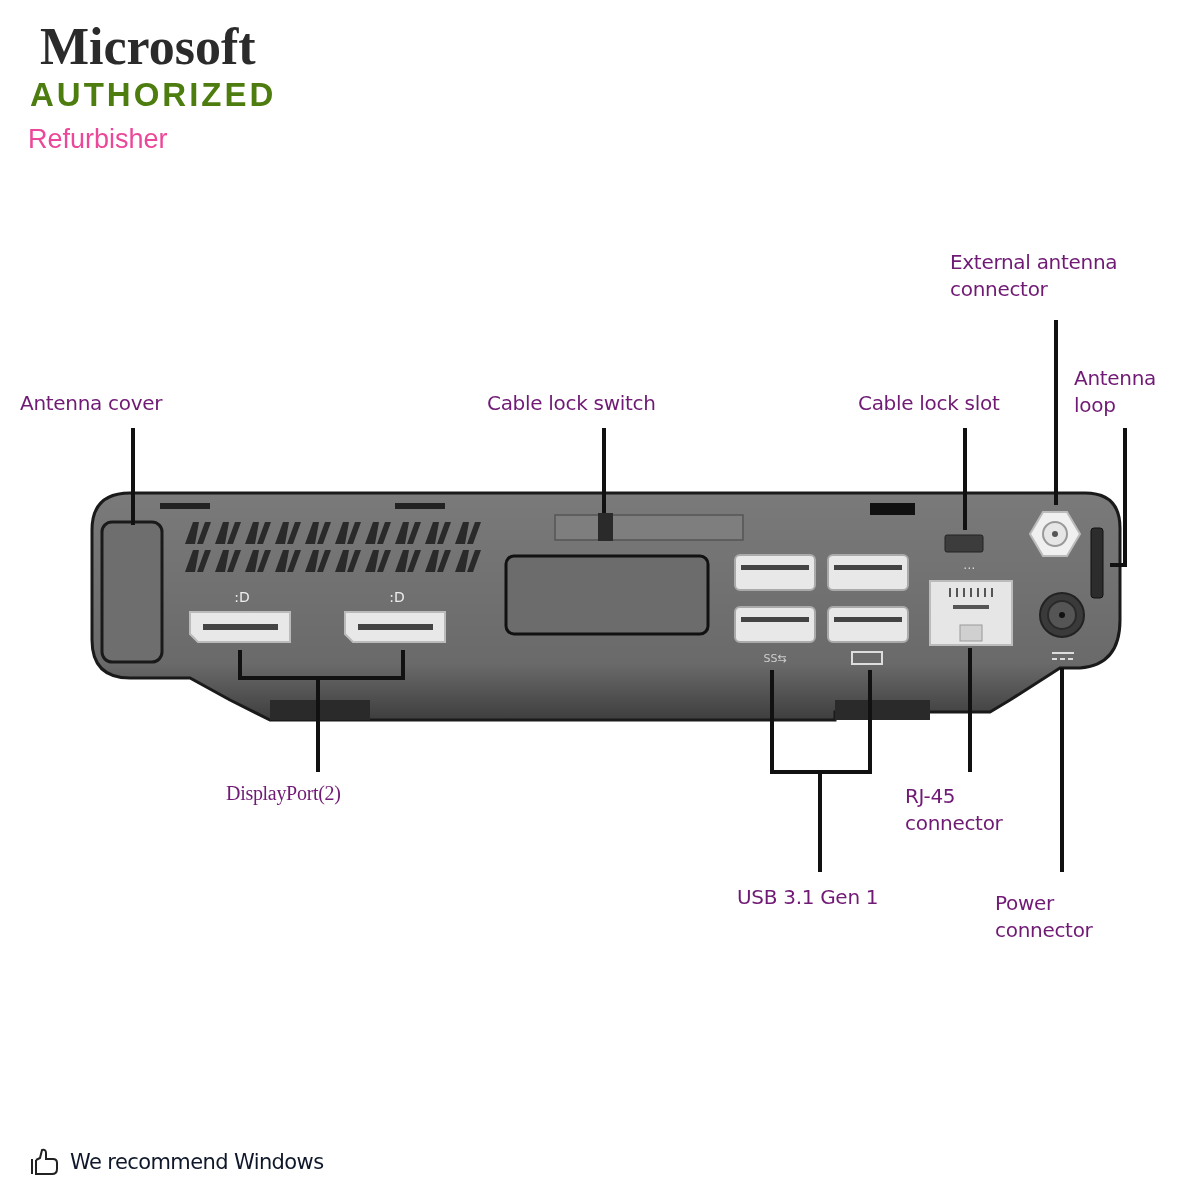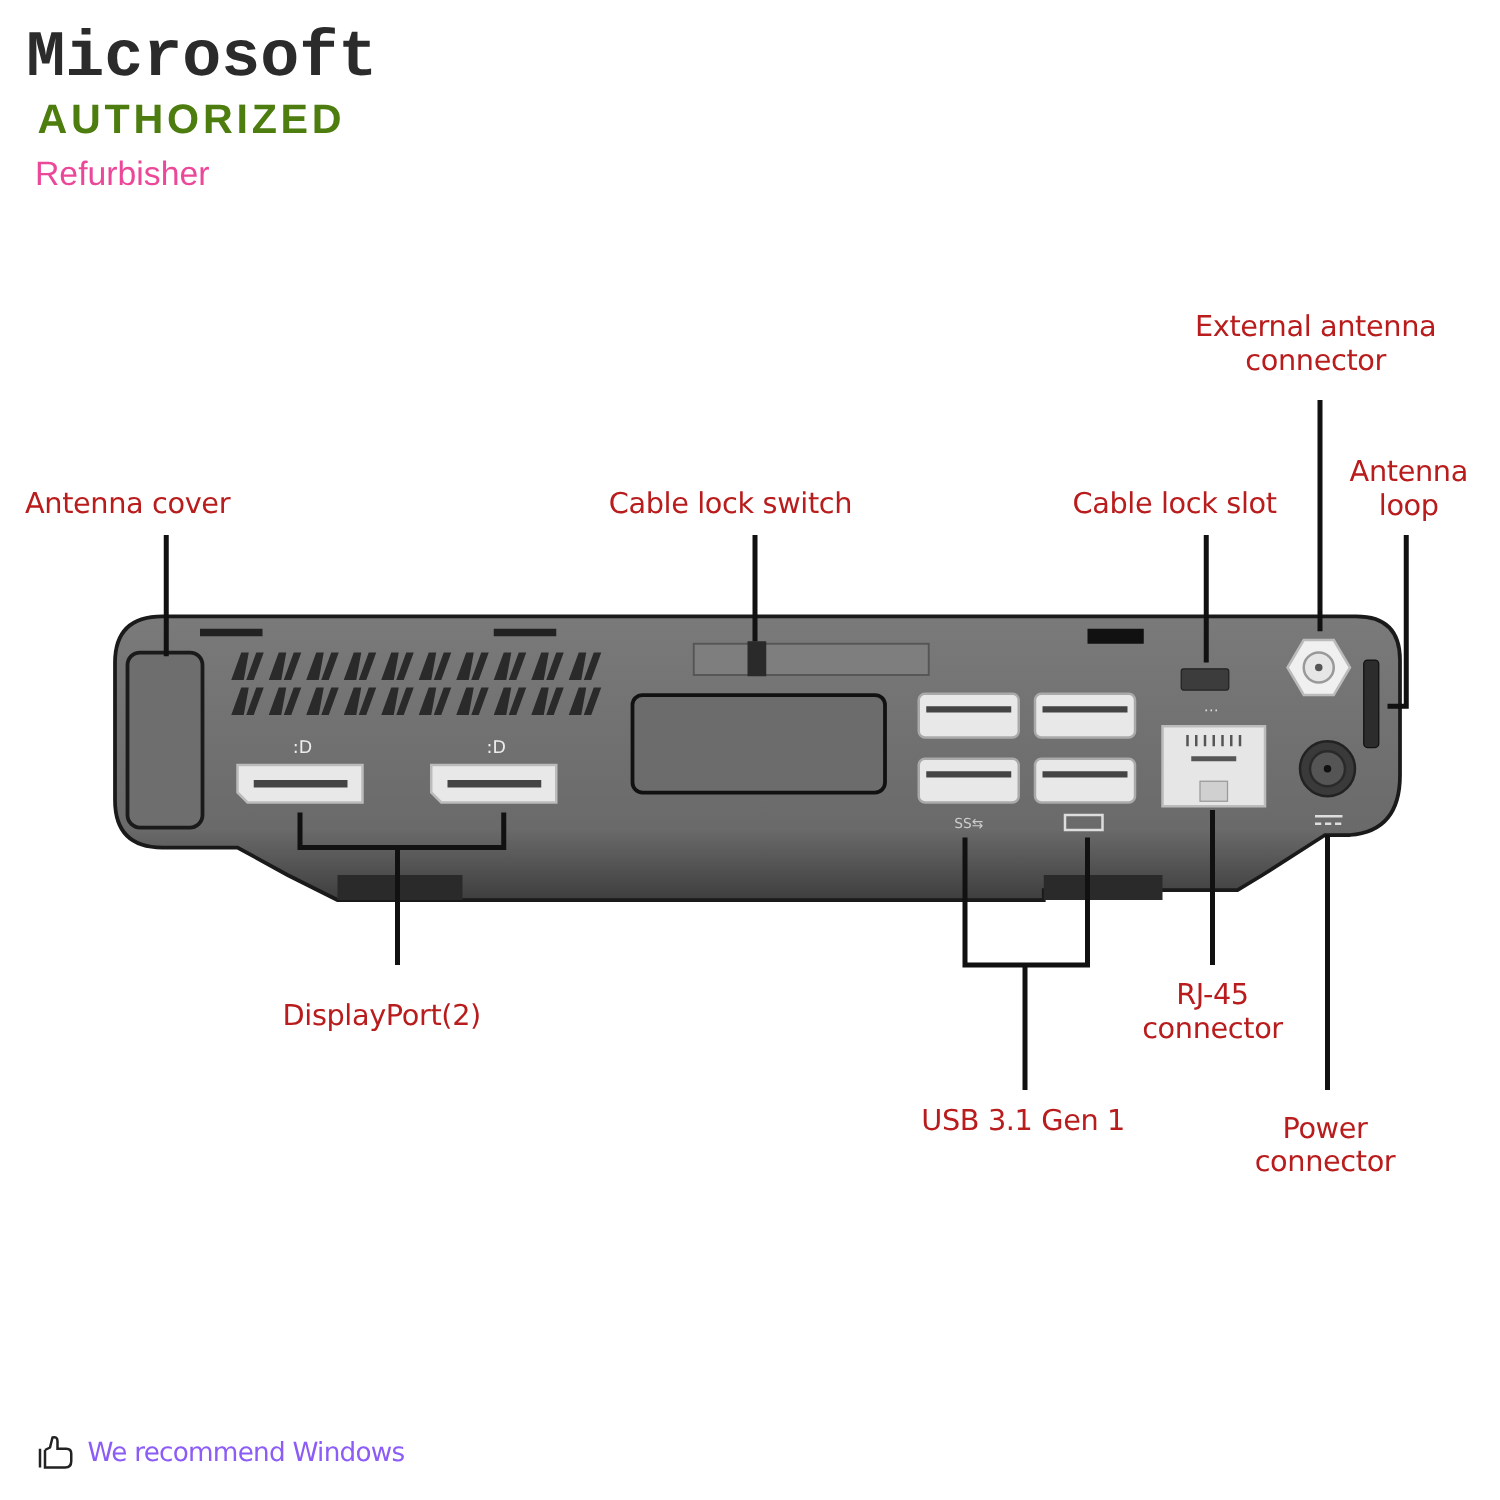--- a/index.html
+++ b/index.html
@@ -1,23 +1,23 @@
 <!DOCTYPE html>
 <html><head>
 <meta charset="utf-8">
 <style>
   html, body { margin:0; padding:0; background:#ffffff; }
   body { width:1200px; height:1200px; position:relative; overflow:hidden; font-family:"DejaVu Sans", sans-serif; color:#1a1a1a; }
   .abs { position:absolute; }
-  .brand-main { left:21px; top:18px; font-family:Liberation Mono, monospace; font-weight:bold; font-size:52px; color:#2b2b2b; letter-spacing:0px; line-height:58px; }
+  .brand-main { left:40px; top:18px; font-family:Liberation Serif, serif; font-weight:bold; font-size:52px; color:#2b2b2b; letter-spacing:0px; line-height:58px; }
   .brand-sub { left:30px; top:76px; font-family:"Liberation Sans", sans-serif; font-weight:bold; font-size:33px; letter-spacing:3px; color:#4d7c0f; line-height:38px; }
   .brand-ref { left:28px; top:123px; font-family:"Liberation Sans", sans-serif; font-size:27px; color:#ec4899; line-height:32px; }
-  .lbl { font-family:"DejaVu Sans", sans-serif; font-size:23px; line-height:27px; color:#b91c1c; text-align:center; white-space:nowrap; letter-spacing:-0.3px; }
+  .lbl { font-family:"DejaVu Sans", sans-serif; font-size:20px; line-height:27px; color:#701a75; text-align:left; white-space:nowrap; letter-spacing:-0.3px; }
   .footer { left:30px; top:1148px; display:flex; align-items:center; gap:10px; }
-  .footer-text { font-family:"DejaVu Sans", sans-serif; font-size:21px; letter-spacing:-0.6px; color:#8b5cf6; }
+  .footer-text { font-family:"DejaVu Sans", sans-serif; font-size:21px; letter-spacing:-0.6px; color:#0f172a; }
   svg text { font-family:"DejaVu Sans", sans-serif; }
 </style>
 </head>
 <body>
 
 <div class="abs brand-main">Microsoft</div>
 <div class="abs brand-sub">AUTHORIZED</div>
 <div class="abs brand-ref">Refurbisher</div>
 
 <svg class="abs" style="left:0;top:0" width="1200" height="1200">
@@ -159,21 +159,21 @@
 <div class="abs lbl" style="left:487px;top:390px;">Cable lock switch</div>
 <div class="abs lbl" style="left:858px;top:390px;">Cable lock slot</div>
 <div class="abs lbl" style="left:950px;top:249px;width:205px;">
   <div>External antenna</div>
   <div>connector</div>
 </div>
 <div class="abs lbl" style="left:1074px;top:365px;width:106px;">
   <div>Antenna</div>
   <div>loop</div>
 </div>
-<div class="abs lbl" style="left:226px;top:800px;">DisplayPort(2)</div>
+<div class="abs lbl" style="left:226px;top:780px;font-family:Liberation Serif, serif;">DisplayPort(2)</div>
 <div class="abs lbl" style="left:737px;top:884px;">USB 3.1 Gen 1</div>
 <div class="abs lbl" style="left:905px;top:783px;width:130px;">
   <div>RJ-45</div>
   <div>connector</div>
 </div>
 <div class="abs lbl" style="left:995px;top:890px;width:130px;">
   <div>Power</div>
   <div>connector</div>
 </div>
 

